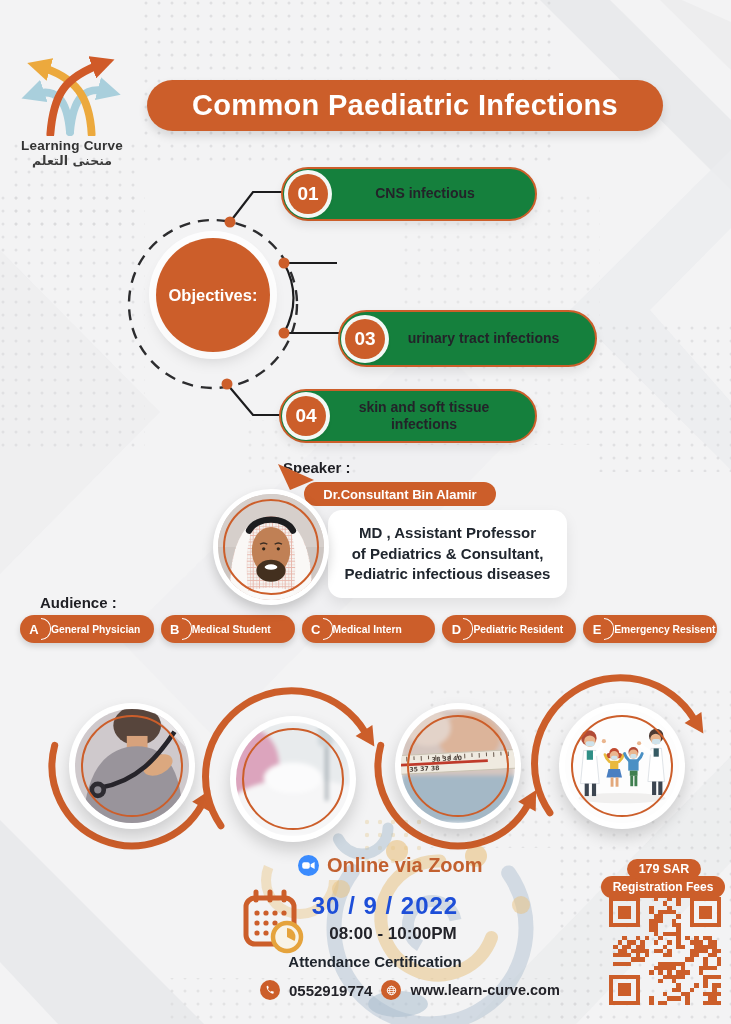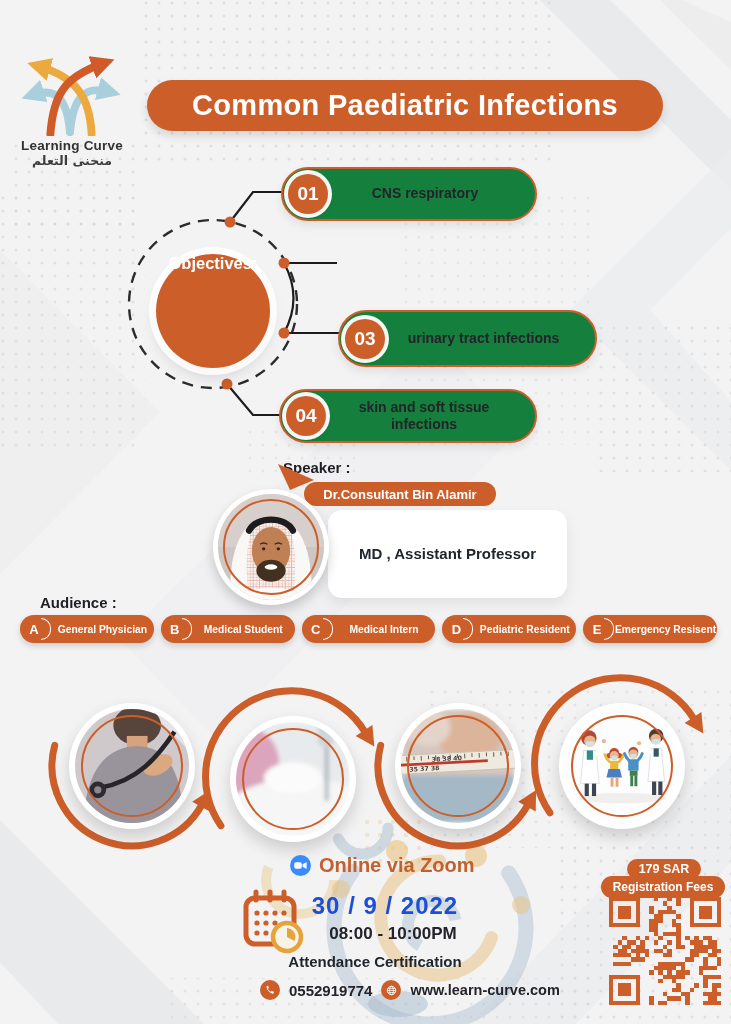--- a/index.html
+++ b/index.html
@@ -15,22 +15,22 @@
   .logo{left:16px;top:26px;width:112px;z-index:3;text-align:center;}
   .logo-title{font-weight:800;font-size:13.5px;color:#333;margin-top:2px;letter-spacing:.2px;}
   .logo-sub{font-weight:700;font-size:12.5px;color:#3c3c3c;font-family:"DejaVu Sans",sans-serif;direction:rtl;}
 
   
   .title-pill{left:147px;top:80px;width:516px;height:51px;background:#cc5e2a;border-radius:26px;
     display:flex;align-items:center;justify-content:center;z-index:3;box-shadow:0 5px 10px rgba(0,0,0,.12);}
   .title-pill span{color:#fff;font-weight:800;font-size:29px;letter-spacing:.3px;}
 
   
-  .obj-circle{left:156px;top:254px;width:114px;height:114px;border-radius:50%;background:#cc5e2a;z-index:3;
-    display:flex;justify-content:center;color:#fff;font-weight:800;font-size:16.5px;
+  .obj-circle{left:156px;top:238px;width:114px;height:114px;border-radius:50%;background:#cc5e2a;z-index:3;
+    display:flex;align-items:center;justify-content:center;color:#fff;font-weight:800;font-size:16.5px;
     box-shadow:0 0 0 7px rgba(255,255,255,.85),0 8px 16px rgba(0,0,0,.15);}
   .connector{left:0;top:0;z-index:1;pointer-events:none;}
   .obj-pill{background:#15803d;border:2.5px solid #cc5e2a;border-radius:30px;z-index:2;
     display:flex;align-items:center;box-shadow:0 5px 10px rgba(0,0,0,.08);}
   .obj-num{position:absolute;left:5px;top:50%;transform:translateY(-50%);width:40px;height:40px;border-radius:50%;
     background:#cc5e2a;color:#fff;font-weight:800;font-size:19px;display:flex;align-items:center;justify-content:center;
     box-shadow:0 0 0 4px rgba(255,255,255,.95),0 3px 6px rgba(0,0,0,.18);}
   .obj-label{width:100%;padding:0 16px 0 48px;text-align:center;font-weight:700;font-size:14px;color:#232329;line-height:1.25;}
   .p1{left:281px;top:167px;width:252px;height:50px;}
   .p2{left:336px;top:238px;width:255px;height:56px;}
@@ -51,36 +51,36 @@
     box-shadow:0 6px 14px rgba(0,0,0,.08);display:flex;flex-direction:column;align-items:center;justify-content:center;}
   .spk-bio div{font-weight:800;font-size:15px;color:#20262e;line-height:1.38;}
 
   
   .aud-label{left:40px;top:594px;font-weight:800;font-size:15px;color:#1f1f24;z-index:3;}
   .aud-row{left:20px;top:615px;width:697px;display:flex;gap:7px;z-index:3;}
   .aud-pill{flex:1;height:28px;background:#cc5e2a;border-radius:15px;display:flex;align-items:center;
     box-shadow:0 3px 6px rgba(0,0,0,.15);color:#fff;}
   .aud-letter{width:18px;text-align:center;font-weight:800;font-size:13px;margin-left:5px;}
   .aud-arc{width:9px;height:20px;border:1.6px solid #fff;border-left:none;border-radius:0 11px 11px 0;margin-left:-2px;}
-  .aud-text{flex:1;text-align:center;font-weight:700;font-size:10.3px;white-space:nowrap;}
+  .aud-text{flex:1;text-align:left;font-weight:700;font-size:10.3px;white-space:nowrap;}
 
   
   .gal{width:190px;height:190px;z-index:2;}
   .gal .arrow{position:absolute;inset:0;}
   .gal .disc{position:absolute;left:32px;top:32px;width:126px;height:126px;border-radius:50%;background:#fff;
     box-shadow:0 8px 16px rgba(0,0,0,.16);}
   .gal .photo{position:absolute;inset:6px;border-radius:50%;overflow:hidden;background:#fff;}
   .gal .ring{position:absolute;inset:12px;border:2.5px solid #cc5e2a;border-radius:50%;pointer-events:none;}
   .g1{left:37px;top:671px;}
   .g2{left:198px;top:684px;}
   .g3{left:363px;top:671px;}
   .g4{left:527px;top:671px;}
 
   
-  .zoom-row{left:290px;top:854px;display:flex;align-items:center;gap:8px;z-index:3;justify-content:space-between;}
+  .zoom-row{left:298px;top:854px;display:flex;align-items:center;gap:8px;z-index:3;justify-content:space-between;}
   .zoom-row span{font-weight:800;font-size:20px;color:#c2602f;}
   .cal{left:240px;top:886px;z-index:3;}
   .date{left:290px;top:892px;width:190px;text-align:center;font-weight:800;font-size:24px;color:#1d4ed8;z-index:3;letter-spacing:1px;}
   .time{left:298px;top:924px;width:190px;text-align:center;font-weight:800;font-size:17px;color:#232329;z-index:3;}
   .cert{left:255px;top:953px;width:240px;text-align:center;font-weight:800;font-size:15px;color:#20262e;z-index:3;}
   .contact{left:216px;top:980px;display:flex;align-items:center;gap:9px;z-index:3;padding-left:44px;}
   .contact .txt{font-weight:800;font-size:15px;color:#232329;}
   .contact .url{font-weight:800;font-size:14.5px;color:#232329;}
   .ic-circle{width:20px;height:20px;border-radius:50%;background:#cc5e2a;display:flex;align-items:center;justify-content:center;}
 
@@ -179,21 +179,21 @@
         <circle cx="227" cy="384" r="5.5"></circle>
     </g>
   </svg>
 
   <div class="abs obj-circle">
     <span>Objectives:</span>
   </div>
 
   <div class="abs obj-pill p1">
     <div class="obj-num">01</div>
-    <div class="obj-label">CNS respiratory</div>
+    <div class="obj-label">CNS infectious</div>
   </div>
   <div class="abs obj-pill p3">
     <div class="obj-num">03</div>
     <div class="obj-label">urinary tract infections</div>
   </div>
   <div class="abs obj-pill p4">
     <div class="obj-num">04</div>
     <div class="obj-label">skin and soft tissue infections</div>
   </div>
 
@@ -228,20 +228,22 @@
         <path d="M14 116 C12 70 22 40 40 30 C30 52 30 84 34 116 Z" fill="#faf8f6"></path>
         <path d="M102 116 C104 70 94 40 76 30 C86 52 86 84 82 116 Z" fill="#faf8f6"></path>
         <path d="M34 40 C42 24 74 24 82 40" stroke="#1d1d1f" stroke-width="7" fill="none" stroke-linecap="round"></path>
       </svg>
     </div>
     <div class="ring"></div>
   </div>
 
   <div class="abs spk-bio">
     <div>MD , Assistant Professor</div>
+    <div>of Pediatrics &amp; Consultant,</div>
+    <div>Pediatric infectious diseases</div>
   </div>
 
   <div class="abs aud-label">Audience :</div>
   <div class="abs aud-row">
     <div class="aud-pill">
       <span class="aud-letter">A</span>
       <span class="aud-arc"></span>
       <span class="aud-text">General Physician</span>
     </div>
     <div class="aud-pill">

